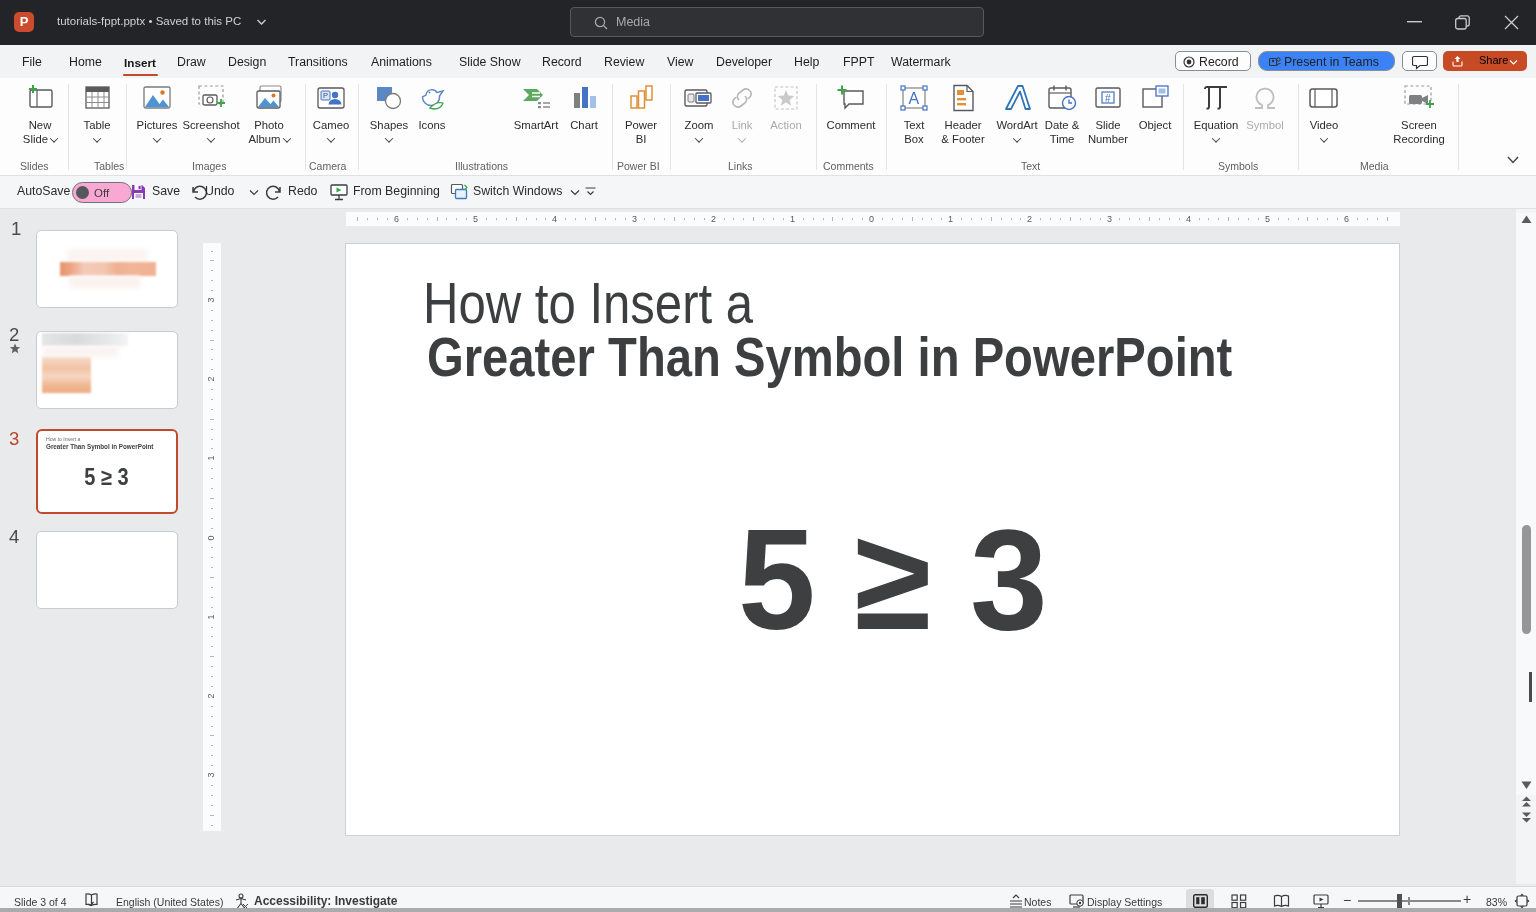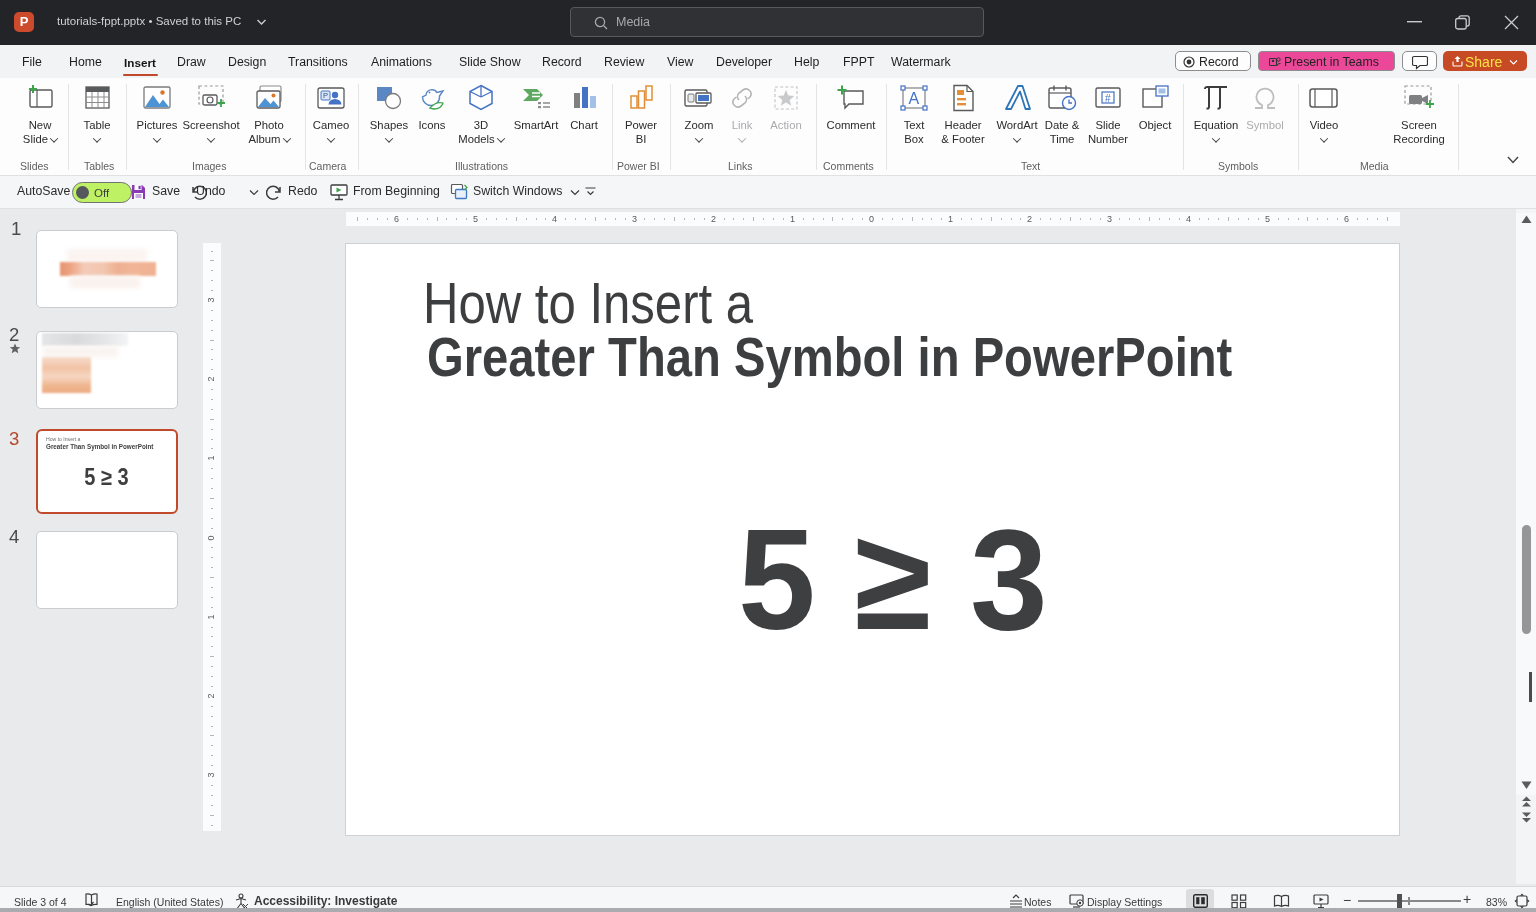--- a/index.html
+++ b/index.html
@@ -88,40 +88,40 @@
     <span class="mitem" style="left:794px">Help</span>
     <span class="mitem" style="left:843px">FPPT</span>
     <span class="mitem" style="left:891px">Watermark</span>
     <div style="position:absolute;left:1175px;top:6px;width:76px;height:20px;border:1px solid #8c8d8f;border-radius:5px;background:#fdfdfe">
       <svg style="position:absolute;left:7px;top:4px" width="12" height="12">
           <circle cx="6" cy="6" r="5" stroke="#333" stroke-width="1.2" fill="none"></circle>
           <circle cx="6" cy="6" r="2.4" fill="#333"></circle>
         </svg>
       <span style="position:absolute;left:23px;top:3px;font-size:12.3px;color:#222">Record</span>
     </div>
-    <div style="position:absolute;left:1258px;top:6px;width:137px;height:20px;border:1px solid #8c8d8f;border-radius:4px;background:#ec4899">
+    <div style="position:absolute;left:1258px;top:6px;width:137px;height:20px;border:1px solid #8c8d8f;border-radius:9px;background:#3b82f6">
       <svg style="position:absolute;left:10px;top:4px" width="12" height="12">
           <rect x="0.5" y="2.5" width="7" height="7" rx="1" stroke="#333" stroke-width="1.1" fill="none"></rect>
           <circle cx="4" cy="5" r="1.2" fill="#333"></circle>
           <circle cx="9.5" cy="3.5" r="1.7" stroke="#333" stroke-width="1" fill="none"></circle>
           <path d="M8 10 a3 3 0 0 1 3.5 -2.5" stroke="#333" stroke-width="1" fill="none"></path>
         </svg>
       <span style="position:absolute;left:25px;top:3px;font-size:12.3px;color:#222">Present in Teams</span>
     </div>
     <div style="position:absolute;left:1402px;top:6px;width:35px;height:20px;border:1px solid #8c8d8f;border-radius:5px;background:#fdfdfe">
       <svg style="position:absolute;left:9px;top:3px" width="16" height="15">
           <path d="M2 1.5 h12 a1.5 1.5 0 0 1 1.5 1.5 v6 a1.5 1.5 0 0 1 -1.5 1.5 h-6 l-3.5 3 v-3 h-2.5 a1.5 1.5 0 0 1 -1.5 -1.5 v-6 a1.5 1.5 0 0 1 1.5 -1.5 z" stroke="#333" stroke-width="1.2" fill="none"></path>
         </svg>
     </div>
     <div style="position:absolute;left:1443px;top:6px;width:84px;height:20px;border-radius:5px;background:#c64a23">
       <svg style="position:absolute;left:8px;top:4px" width="13" height="13">
           <path d="M6.5 1 L9.5 4 H7.6 V7 H5.4 V4 H3.5 Z" fill="#fff"></path>
           <path d="M2 6.5 v3.5 a1 1 0 0 0 1 1 h7 a1 1 0 0 0 1 -1 v-3.5" stroke="#fff" stroke-width="1.1" fill="none"></path>
         </svg>
-      <span style="position:absolute;left:22px;top:3px;font-size:14px;color:#fde047">Share</span>
+      <span style="position:absolute;left:36px;top:3px;font-size:11px;color:#000000">Share</span>
       <svg style="position:absolute;left:66px;top:7.5px" width="9" height="7">
           <path d="M1 1.5 L4.5 5 L8 1.5" stroke="#fff" stroke-width="1.2" fill="none"></path>
         </svg>
     </div>
   </div>
   <div id="ribbon">
     <div class="rsep" style="left:68px"></div>
       <div class="rsep" style="left:126px"></div>
       <div class="rsep" style="left:305px"></div>
       <div class="rsep" style="left:358px"></div>
@@ -192,27 +192,20 @@
         <div class="rlb">Shapes<br><span class="chv"></span></div>
       </div>
     <div class="rbtn" style="left:402px;width:60px">
         <svg class="ric" width="32" height="30">
           <path d="M10 12 a6 6 0 0 1 11 -2.5 l6 -1.5 l-3.5 5 a8.5 8.5 0 0 1 -8.5 9.5 a8.5 8.5 0 0 1 -8.5 -8.5 z" stroke="#5b87c5" stroke-width="1.4" fill="#fff"></path>
           <circle cx="13.5" cy="9.5" r="0.9" fill="#5b87c5"></circle>
           <path d="M14 25 q6 -7 13 -5 q-2 6 -9 6 z" fill="#fff" stroke="#3da44c" stroke-width="1.3"></path>
         </svg>
         <div class="rlb">Icons</div>
       </div>
-    <div class="rbtn" style="left:436px;width:90px">
-        <svg class="ric" width="32" height="30">
-          <path d="M16 2.5 L27 8.5 V20.5 L16 26.5 L5 20.5 V8.5 Z" stroke="#4472c4" stroke-width="1.5" fill="#fff"></path>
-          <path d="M16 2.5 V14 M16 14 L5 8.5 M16 14 L27 8.5" stroke="#4472c4" stroke-width="1.3" fill="none"></path>
-        </svg>
-        <div class="rlb">3D<br>Models <span class="chv"></span></div>
-      </div>
     <div class="rbtn" style="left:491px;width:90px">
         <svg class="ric" width="34" height="30">
           <path d="M4 6 L18 6 L24 12 L18 18 L4 18 L10 12 Z" fill="#5fa860"></path>
           <path d="M13 10 h8 M13 13.5 h8" stroke="#fff" stroke-width="1.4"></path>
           <path d="M24 20 h7 M24 24 h7" stroke="#8b8c8e" stroke-width="1.4"></path>
           <rect x="19" y="19" width="3" height="2.2" fill="#8b8c8e"></rect>
           <rect x="19" y="23" width="3" height="2.2" fill="#8b8c8e"></rect>
         </svg>
         <div class="rlb">SmartArt</div>
       </div>
@@ -338,52 +331,52 @@
     <div class="rbtn" style="left:1374px;width:90px">
         <svg class="ric" width="34" height="30">
           <rect x="3" y="3" width="26" height="18" fill="none" stroke="#9a9b9d" stroke-width="1.2" stroke-dasharray="3 2.4"></rect>
           <rect x="7" y="12" width="13" height="9" rx="1.5" fill="#7e8082"></rect>
           <path d="M20 15 l6 -3 v9 l-6 -3" fill="#7e8082"></path>
           <path d="M28 17 v8 M24 21 h8" stroke="#3da44c" stroke-width="1.8"></path>
         </svg>
         <div class="rlb">Screen<br>Recording</div>
       </div>
     <span class="rgrp" style="left:20px">Slides</span>
-    <span class="rgrp" style="left:84px">Tables</span>
+    <span class="rgrp" style="left:94px">Tables</span>
     <span class="rgrp" style="left:192px">Images</span>
     <span class="rgrp" style="left:309px">Camera</span>
     <span class="rgrp" style="left:455px">Illustrations</span>
     <span class="rgrp" style="left:617px">Power BI</span>
     <span class="rgrp" style="left:728px">Links</span>
     <span class="rgrp" style="left:823px">Comments</span>
     <span class="rgrp" style="left:1021px">Text</span>
     <span class="rgrp" style="left:1218px">Symbols</span>
     <span class="rgrp" style="left:1360px">Media</span>
     <svg style="position:absolute;left:1506px;top:77px" width="14" height="10">
         <path d="M2 2 L7 7.5 L12 2" stroke="#444" stroke-width="1.4" fill="none"></path>
       </svg>
   </div>
   <div id="qat">
     <span class="qitem" style="left:17px">AutoSave</span>
-    <div style="position:absolute;left:72px;top:6px;width:60px;height:21px;border:1px solid #717274;border-radius:11px;background:#bef264">
+    <div style="position:absolute;left:72px;top:6px;width:60px;height:21px;border:1px solid #717274;border-radius:11px;background:#f9a8d4">
       <div style="position:absolute;left:3px;top:3px;width:13px;height:13px;border-radius:50%;background:#54585c"></div>
       <span style="position:absolute;left:21px;top:3.5px;font-size:11.5px;color:#3c3c3c">Off</span>
     </div>
     <svg style="position:absolute;left:130px;top:7px" width="17" height="18">
         <path d="M2 2 h10 l3 3 v11 h-13 z" fill="#8b3ab5"></path>
         <rect x="4.5" y="2" width="7" height="5" fill="#fff"></rect>
         <rect x="8.5" y="2.8" width="2.2" height="3.4" fill="#8b3ab5"></rect>
         <rect x="4" y="10" width="9" height="6" fill="#fff"></rect>
         <path d="M5.5 12 h6 M5.5 14 h6" stroke="#8b3ab5" stroke-width="0.9"></path>
       </svg>
     <span class="qitem" style="left:152px">Save</span>
     <svg style="position:absolute;left:190px;top:8px" width="17" height="16">
         <path d="M3 3 v5 h5 M3.5 7.5 a6.5 6.5 0 1 1 1.5 5.5" stroke="#3b3c3e" stroke-width="1.5" fill="none"></path>
       </svg>
-    <span class="qitem" style="left:196px">Undo</span>
+    <span class="qitem" style="left:205px">Undo</span>
     <svg style="position:absolute;left:249px;top:13px" width="10" height="7">
         <path d="M1 1.5 L5 5.5 L9 1.5" stroke="#3b3c3e" stroke-width="1.2" fill="none"></path>
       </svg>
     <svg style="position:absolute;left:266px;top:8px" width="17" height="16">
         <path d="M14 3 v5 h-5 M13.5 7.5 a6.5 6.5 0 1 0 -1.5 5.5" stroke="#3b3c3e" stroke-width="1.5" fill="none"></path>
         <path d="M10 1.5 L14 3 L12 6" fill="none" stroke="#3b3c3e" stroke-width="0"></path>
       </svg>
     <span class="qitem" style="left:288px">Redo</span>
     <svg style="position:absolute;left:330px;top:7px" width="18" height="18">
         <rect x="1" y="2" width="16" height="10" rx="1" stroke="#3b3c3e" stroke-width="1.3" fill="#fff"></rect>

